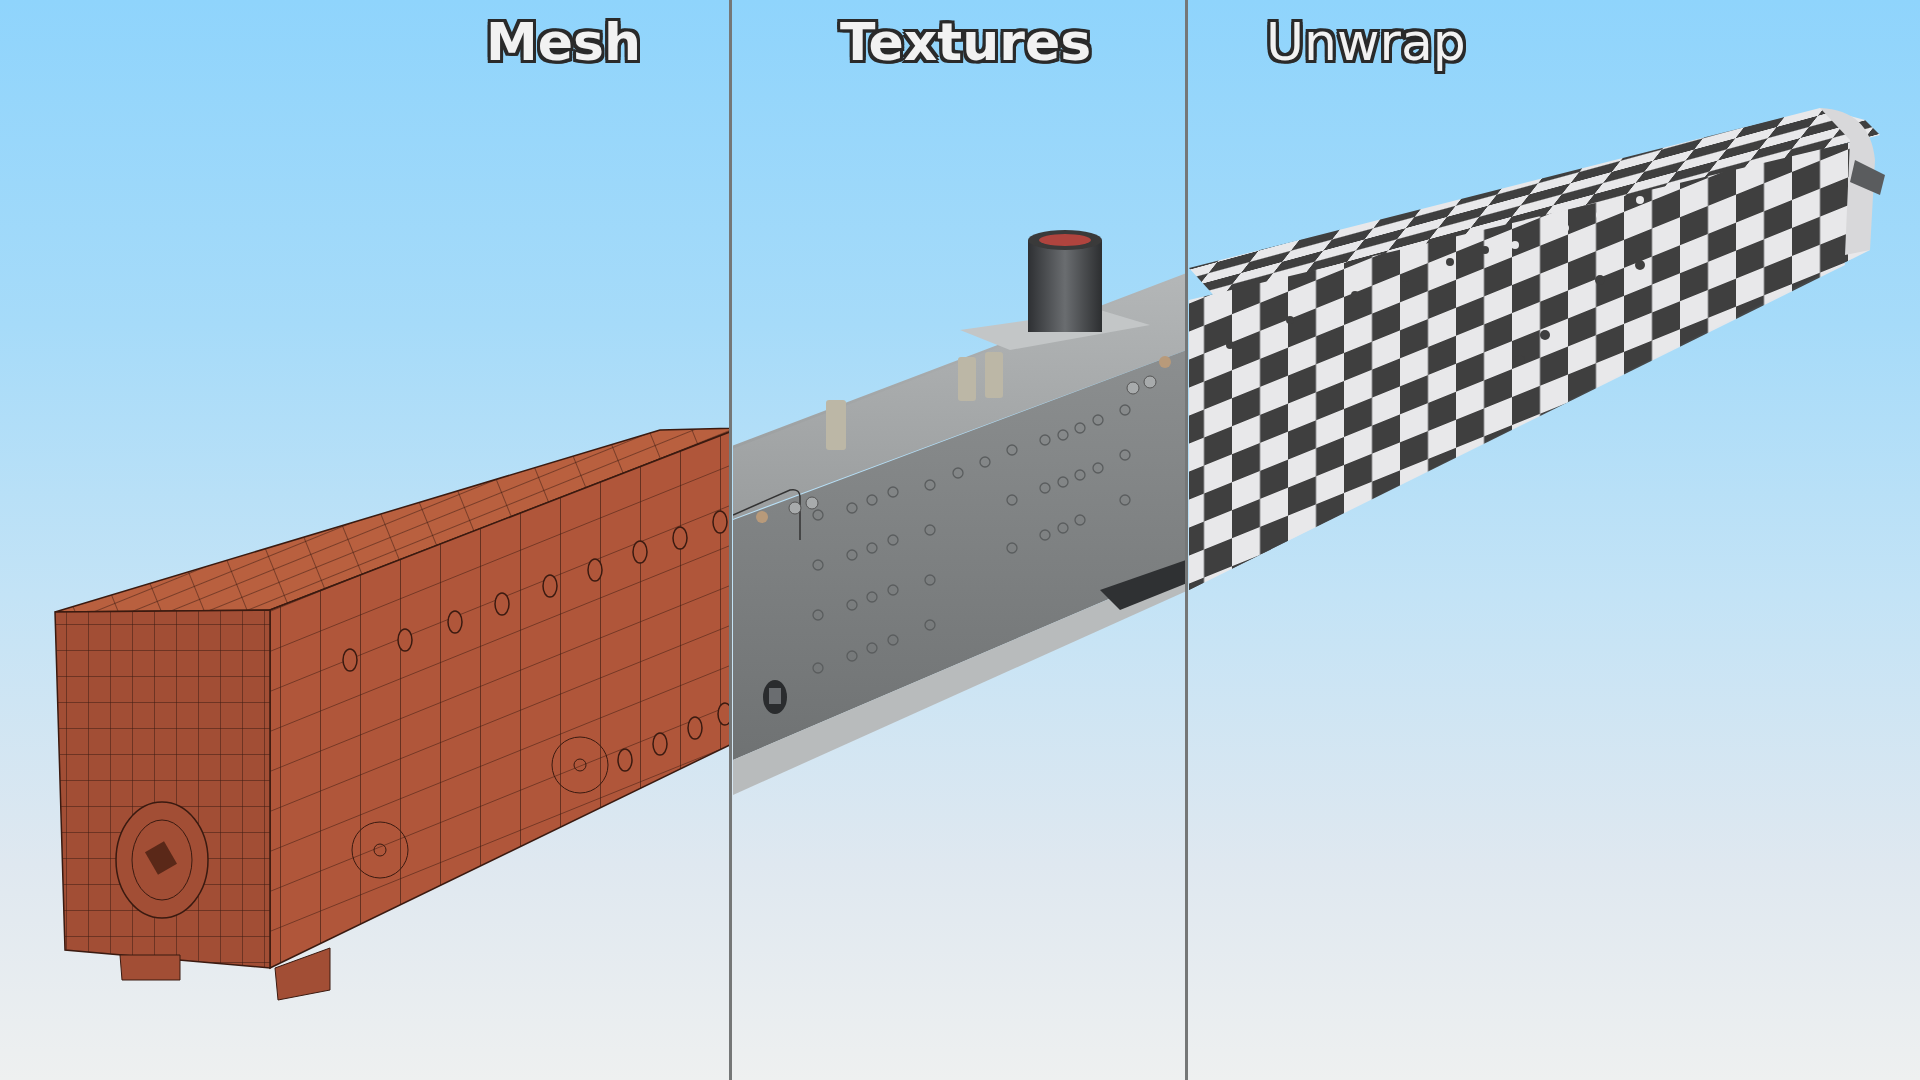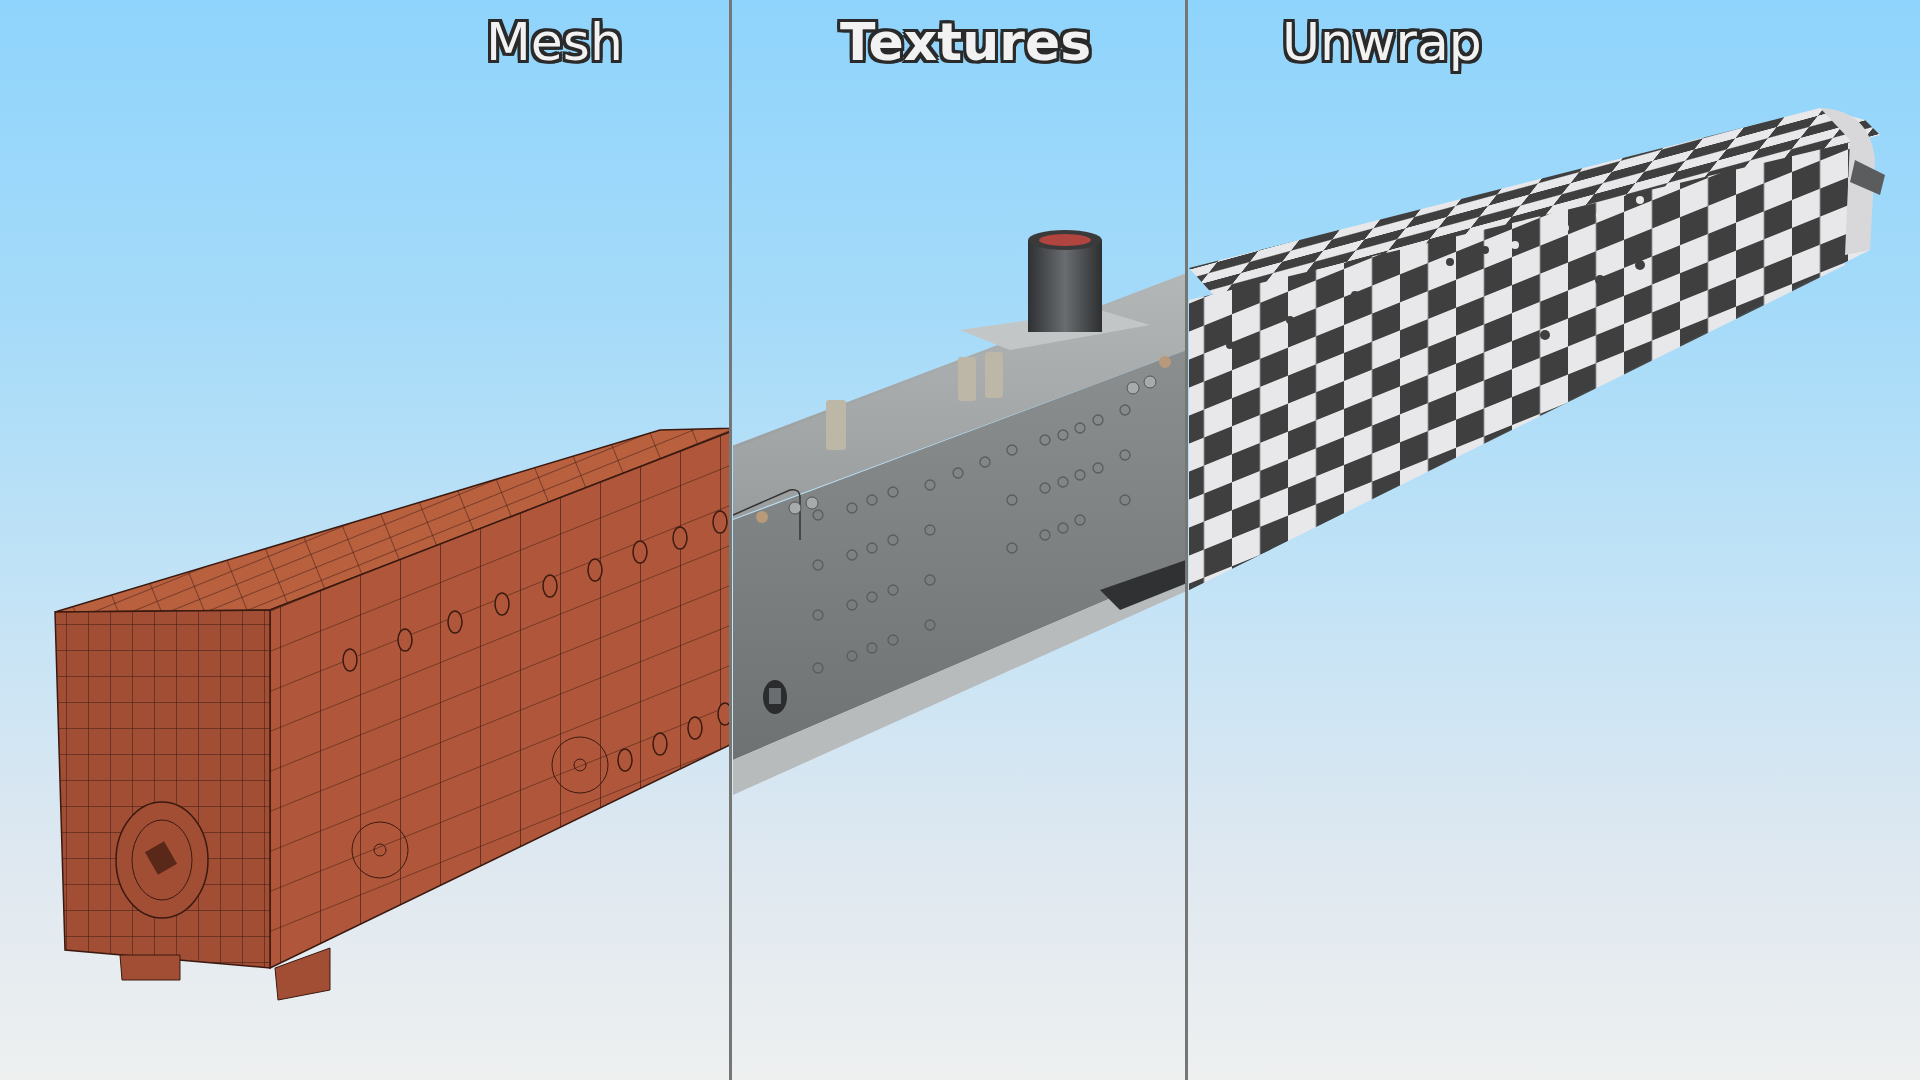--- a/index.html
+++ b/index.html
@@ -216,15 +216,15 @@
         <circle cx="1545" cy="335" r="5"></circle>
         <circle cx="1600" cy="280" r="5"></circle>
       <circle cx="1640" cy="265" r="5"></circle>
     </g>
   </g>
 </svg>
 
 <div class="divider" style="left:729px;"></div>
 <div class="divider" style="left:1185px;"></div>
 
-<div class="panel-label" style="left:486px;">Mesh</div>
+<div class="panel-label" style="left:486px;font-weight:bold;">Mesh</div>
 <div class="panel-label" style="left:840px;font-weight:bold;">Textures</div>
-<div class="panel-label" style="left:1266px;margin-left:16px;">Unwrap</div>
+<div class="panel-label" style="left:1266px;">Unwrap</div>
 
 </body></html>

